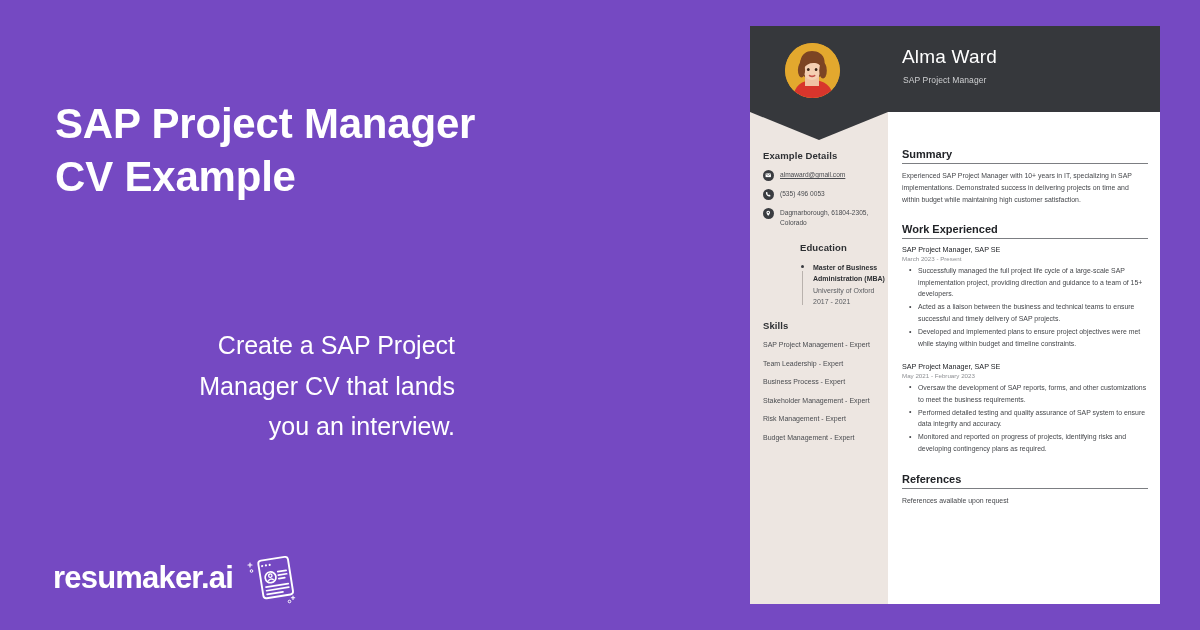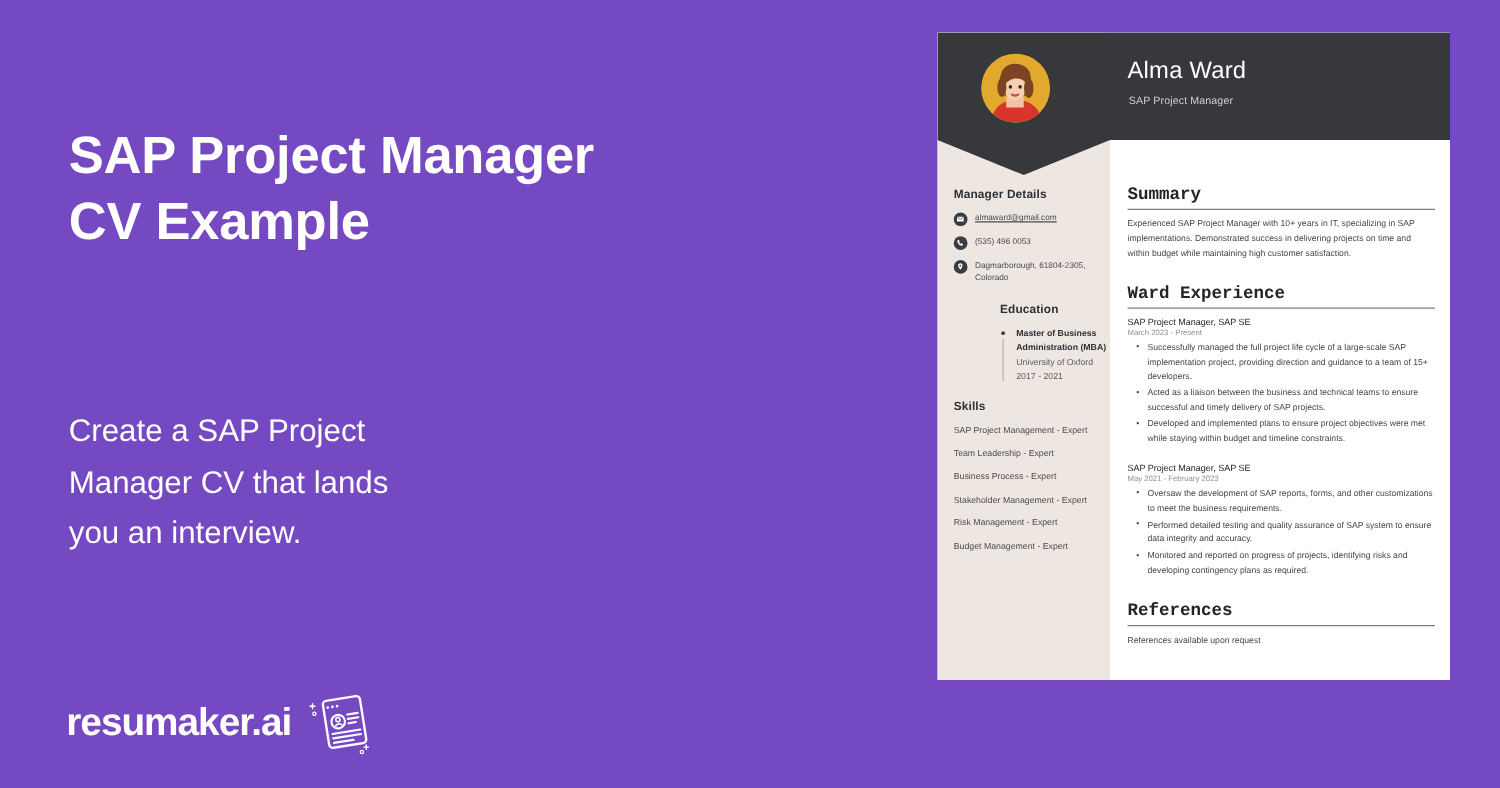--- a/index.html
+++ b/index.html
@@ -28,32 +28,33 @@
 
   .promo-sub {
     position:absolute;
     left:55px; top:325px;
     width:400px;
     color:#ffffff;
     font-size:25px;
     font-weight:normal;
     line-height:1.62;
     white-space:pre-line;
+    text-align:right;
   }
 
   
   .logo { position:absolute; left:53px; top:548px; display:flex; align-items:center; gap:12px; }
   .logo-word { color:#ffffff; font-size:31px; font-weight:bold; letter-spacing:-0.8px; line-height:1; }
   .logo-mark { width:56px; height:56px; position:relative; margin-left:-2px; margin-top:2px; }
 
   
   .resume {
     position:absolute;
     left:750px; top:26px;
-    width:410px; height:518px;
+    width:410px; height:578px;
     background:#ffffff;
     overflow:hidden;
   }
 
   .resume-sidebar {
     position:absolute; left:0; top:0;
     width:138px; height:100%;
     background:#ede6e1;
   }
 
@@ -115,21 +116,21 @@
   .edu-dot { position:absolute; left:1px; top:3px; width:3.4px; height:3.4px; border-radius:50%; background:#3a3c40; }
   .edu-line { position:absolute; left:2.4px; top:9px; bottom:2px; width:1px; background:#b9b2ad; }
   .edu-txt { font-size:7px; line-height:1.62; }
   .edu-deg { color:#2e3033; font-weight:bold; }
   .edu-school, .edu-years { color:#5a5c60; }
 
   .skill { font-size:7px; color:#4a4c50; line-height:1.5; margin-bottom:8px; }
 
   
   .main { position:absolute; left:152px; top:0; width:246px; z-index:4; }
-  .m-title { font-size:14px; font-weight:bold; color:#222428; padding-bottom:3px;font-family:Liberation Mono, monospace; }
+  .m-title { font-size:11px; font-weight:bold; color:#222428; padding-bottom:3px; }
   .m-rule { height:1px; background:#7c7e82; margin-bottom:6px; }
   .m-body { font-size:6.9px; color:#45474b; line-height:1.72; }
 
   .job-title { font-size:7.2px; font-weight:normal; color:#222428; }
   .job-dates { font-size:6.2px; color:#8d8f93; margin-top:1px; margin-bottom:3px; }
   .job-ul { list-style:none; margin:0; padding:0; }
   .job-li { position:relative; padding-left:16px; font-size:6.9px; color:#45474b; line-height:1.72; margin-bottom:1px; }
   .job-li::before { content:"\2022"; position:absolute; left:7px; top:-0.5px; color:#45474b; font-size:7px; }
 
   .gap-lg { height:17px; }
@@ -197,21 +198,21 @@
       <ellipse cx="23.3" cy="26.4" rx="1.35" ry="1.5" fill="#3a2418"></ellipse>
       <ellipse cx="31.1" cy="26.4" rx="1.35" ry="1.5" fill="#3a2418"></ellipse>
       <path d="M24.6 32.6c1.6 1.1 3.4 1.1 5 0" stroke="#c4524a" stroke-width="1.7" fill="none" stroke-linecap="round"></path>
     </svg>
   </div>
 
   <div class="hdr-name">Alma Ward</div>
   <div class="hdr-role">SAP Project Manager</div>
 
   <div class="sb" style="top:124px;">
-    <div class="sb-title">Manager Details</div>
+    <div class="sb-title">Example Details</div>
 
     <div class="contact-row">
       <span class="c-ico">
         <svg viewBox="0 0 16 16">
             <path d="M1 3h14v10H1z" fill="none"></path>
             <path d="M1.4 3.4h13.2v9.2H1.4z" fill="#fff"></path>
             <path d="M1.4 3.8 8 8.6l6.6-4.8" stroke="#3a3c40" stroke-width="1.4" fill="none"></path>
           </svg>
       </span>
       <span class="c-txt link">almaward@gmail.com</span>
@@ -266,21 +267,21 @@
 
     <div>
       <div class="m-title">Summary</div>
       <div class="m-rule"></div>
       <div class="m-body">Experienced SAP Project Manager with 10+ years in IT, specializing in SAP implementations. Demonstrated success in delivering projects on time and within budget while maintaining high customer satisfaction.</div>
     </div>
 
     <div class="gap-lg"></div>
 
     <div>
-      <div class="m-title">Ward Experience</div>
+      <div class="m-title">Work Experienced</div>
       <div class="m-rule"></div>
 
       <div>
         <div class="job-title">SAP Project Manager, SAP SE</div>
         <div class="job-dates">March 2023 - Present</div>
         <ul class="job-ul">
           <li class="job-li">Successfully managed the full project life cycle of a large-scale SAP implementation project, providing direction and guidance to a team of 15+ developers.</li>
           <li class="job-li">Acted as a liaison between the business and technical teams to ensure successful and timely delivery of SAP projects.</li>
           <li class="job-li">Developed and implemented plans to ensure project objectives were met while staying within budget and timeline constraints.</li>
         </ul>

